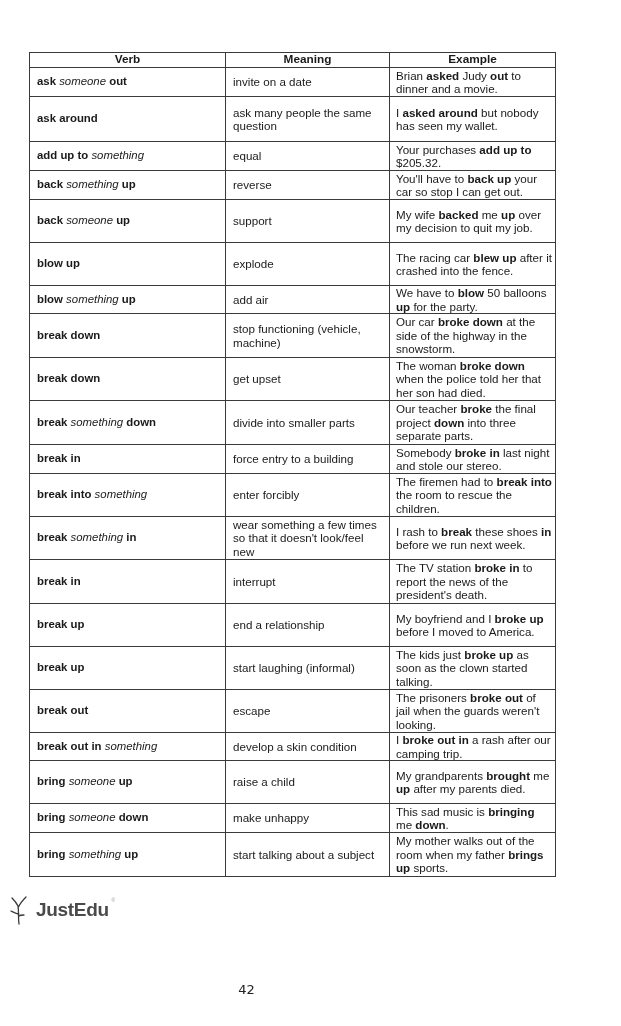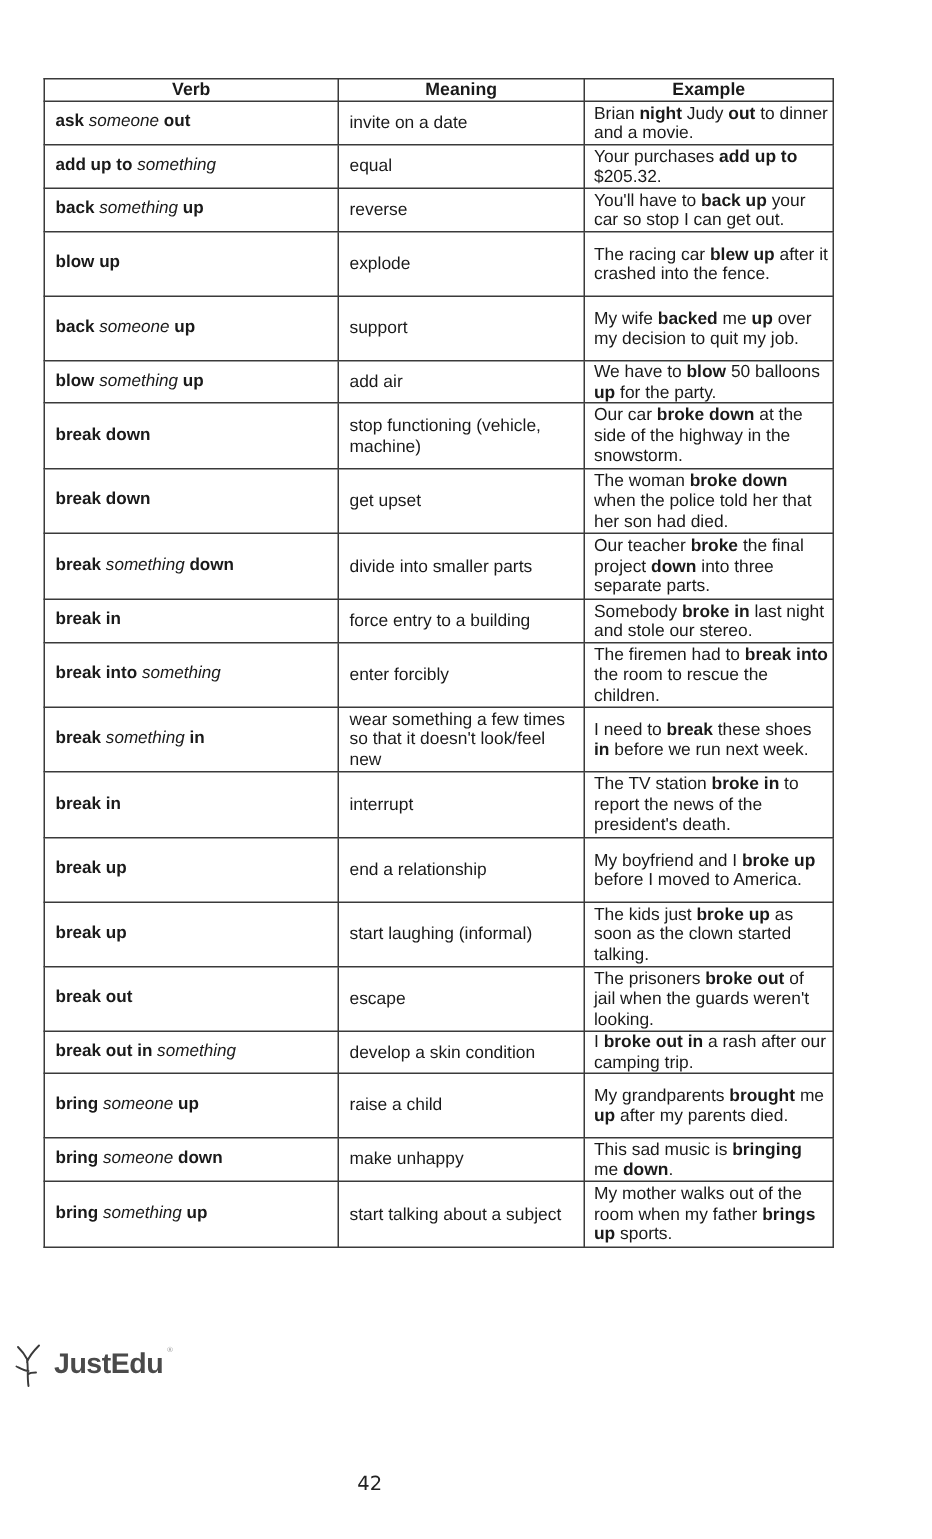--- a/index.html
+++ b/index.html
@@ -103,41 +103,46 @@
       <tr>
         <th>Verb</th>
         <th>Meaning</th>
         <th>Example</th>
       </tr>
     </thead>
     <tbody id="table-body">
         <tr style="height: 29px;">
           <td class="verb"><b>ask </b><i>someone</i><b> out</b></td>
           <td class="meaning">invite on a date</td>
-          <td class="example"><span>Brian </span><b>night</b><span> Judy </span><b>out</b><span> to dinner and a movie.</span></td>
+          <td class="example"><span>Brian </span><b>asked</b><span> Judy </span><b>out</b><span> to dinner and a movie.</span></td>
+        </tr>
+        <tr style="height: 45px;">
+          <td class="verb"><b>ask around</b></td>
+          <td class="meaning">ask many people the same question</td>
+          <td class="example"><span>I </span><b>asked around</b><span> but nobody has seen my wallet.</span></td>
         </tr>
         <tr style="height: 29px; margin-top: 20px;">
           <td class="verb"><b>add up to </b><i>something</i></td>
           <td class="meaning">equal</td>
           <td class="example"><span>Your purchases </span><b>add up to</b><span> $205.32.</span></td>
         </tr>
         <tr style="height: 29px;">
           <td class="verb"><b>back </b><i>something</i><b> up</b></td>
           <td class="meaning">reverse</td>
           <td class="example"><span>You'll have to </span><b>back up</b><span> your car so stop I can get out.</span></td>
         </tr>
         <tr style="height: 43px;">
+          <td class="verb"><b>back </b><i>someone</i><b> up</b></td>
+          <td class="meaning">support</td>
+          <td class="example"><span>My wife </span><b>backed</b><span> me </span><b>up</b><span> over my decision to quit my job.</span></td>
+        </tr>
+        <tr style="height: 43px;">
           <td class="verb"><b>blow up</b></td>
           <td class="meaning">explode</td>
           <td class="example"><span>The racing car </span><b>blew up</b><span> after it crashed into the fence.</span></td>
-        </tr>
-        <tr style="height: 43px;">
-          <td class="verb"><b>back </b><i>someone</i><b> up</b></td>
-          <td class="meaning">support</td>
-          <td class="example"><span>My wife </span><b>backed</b><span> me </span><b>up</b><span> over my decision to quit my job.</span></td>
         </tr>
         <tr style="height: 28px;">
           <td class="verb"><b>blow </b><i>something</i><b> up</b></td>
           <td class="meaning">add air</td>
           <td class="example"><span>We have to </span><b>blow</b><span> 50 balloons </span><b>up</b><span> for the party.</span></td>
         </tr>
         <tr style="height: 44px;">
           <td class="verb"><b>break down</b></td>
           <td class="meaning">stop functioning (vehicle, machine)</td>
           <td class="example"><span>Our car </span><b>broke down</b><span> at the side of the highway in the snowstorm.</span></td>
@@ -158,21 +163,21 @@
           <td class="example"><span>Somebody </span><b>broke in</b><span> last night and stole our stereo.</span></td>
         </tr>
         <tr style="height: 43px;">
           <td class="verb"><b>break into </b><i>something</i></td>
           <td class="meaning">enter forcibly</td>
           <td class="example"><span>The firemen had to </span><b>break into</b><span> the room to rescue the children.</span></td>
         </tr>
         <tr style="height: 43px;">
           <td class="verb"><b>break </b><i>something</i><b> in</b></td>
           <td class="meaning">wear something a few times so that it doesn't look/feel new</td>
-          <td class="example"><span>I need to </span><b>break</b><span> these shoes </span><b>in</b><span> before we run next week.</span></td>
+          <td class="example"><span>I rash to </span><b>break</b><span> these shoes </span><b>in</b><span> before we run next week.</span></td>
         </tr>
         <tr style="height: 44px;">
           <td class="verb"><b>break in</b></td>
           <td class="meaning">interrupt</td>
           <td class="example"><span>The TV station </span><b>broke in</b><span> to report the news of the president's death.</span></td>
         </tr>
         <tr style="height: 43px;">
           <td class="verb"><b>break up</b></td>
           <td class="meaning">end a relationship</td>
           <td class="example"><span>My boyfriend and I </span><b>broke up</b><span> before I moved to America.</span></td>

